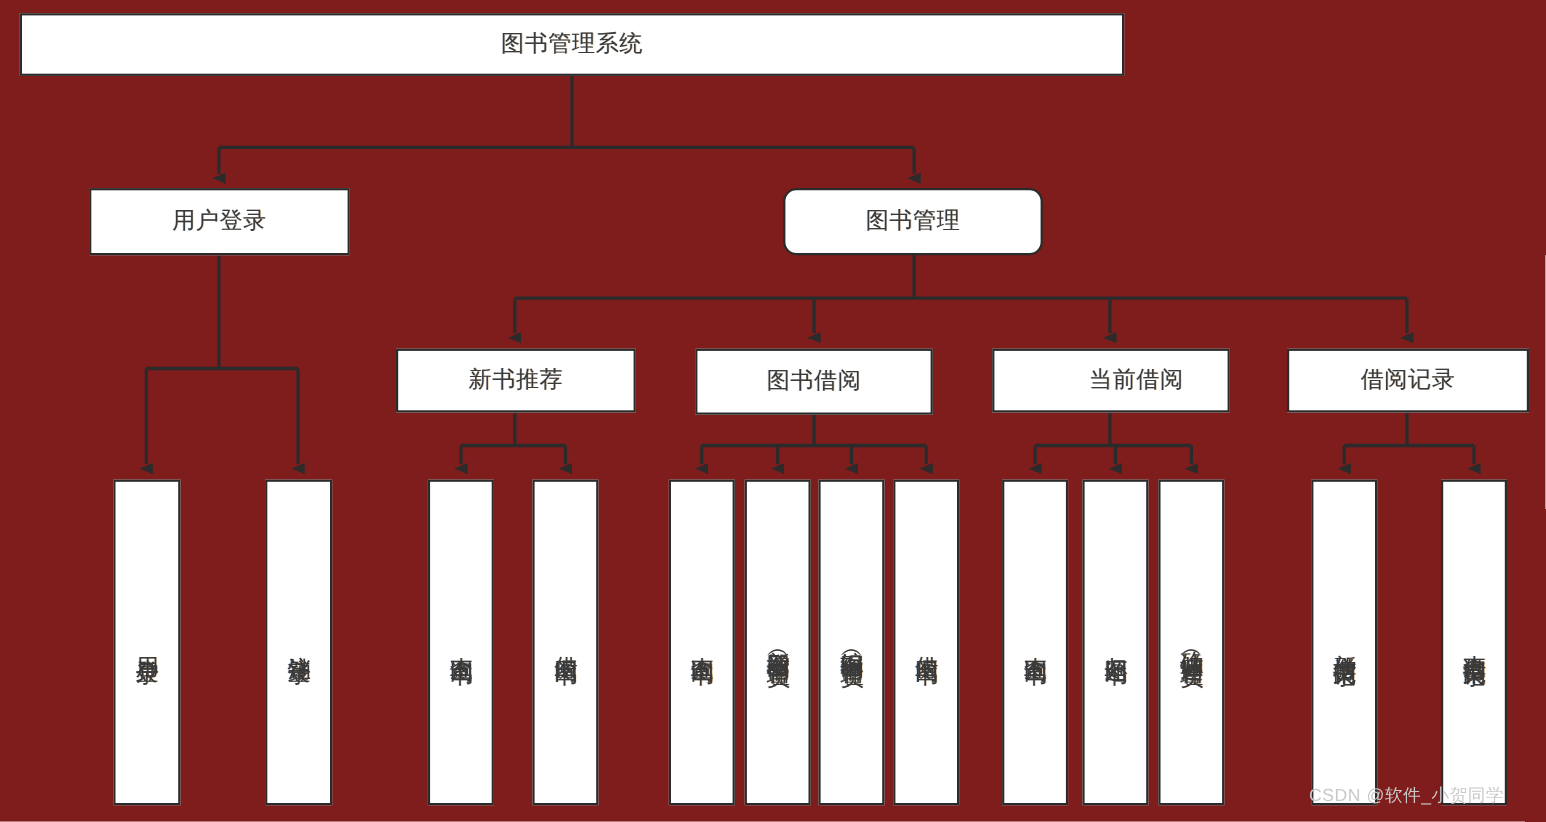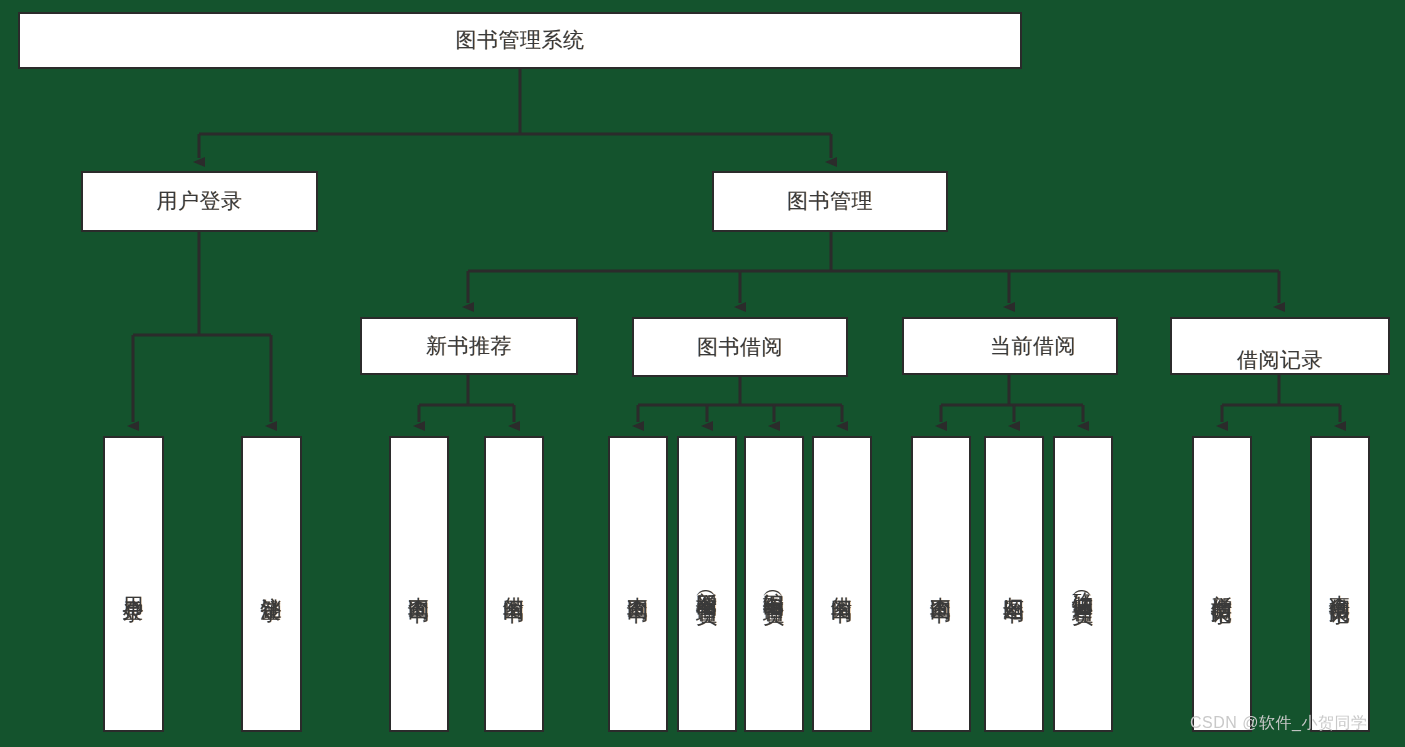--- a/index.html
+++ b/index.html
@@ -7,21 +7,21 @@
     padding: 0;
     background: #ffffff;
   }
   body {
     font-family: "Liberation Sans", "DejaVu Sans", sans-serif;
   }
   #canvas {
     position: relative;
     width: 1405px;
     height: 747px;
-    background: #14532d;
+    background: #7f1d1d;
     overflow: hidden;
   }
   .diagram-svg {
     position: absolute;
     left: 0;
     top: 0;
     width: 1405px;
     height: 747px;
   }
   .node-box {
@@ -126,34 +126,34 @@
     </g>
   </svg>
 
   <div class="node-box" id="node-root" style="left: 18px; top: 12px; width: 1004px; height: 57px;">
     <span class="node-label">图书管理系统</span>
   </div>
 
   <div class="node-box" id="node-l2-0" style="left: 81px; top: 171px; width: 237px; height: 61px;">
     <span class="node-label">用户登录</span>
   </div>
-  <div class="node-box" id="node-l2-1" style="left: 712px; top: 171px; width: 236px; height: 61px;">
+  <div class="node-box" id="node-l2-1" style="left: 712px; top: 171px; width: 236px; height: 61px; border-radius: 12px;">
     <span class="node-label">图书管理</span>
   </div>
 
   <div class="node-box" id="node-l3-0" style="left: 360px; top: 317px; width: 218px; height: 58px;">
     <span class="node-label">新书推荐</span>
   </div>
   <div class="node-box" id="node-l3-1" style="left: 632px; top: 317px; width: 216px; height: 60px;">
     <span class="node-label">图书借阅</span>
   </div>
   <div class="node-box" id="node-l3-2" style="left: 902px; top: 317px; width: 216px; height: 58px; padding-left: 46px;">
     <span class="node-label">当前借阅</span>
   </div>
-  <div class="node-box" id="node-l3-3" style="left: 1170px; top: 317px; width: 220px; height: 58px; align-items: flex-end;">
+  <div class="node-box" id="node-l3-3" style="left: 1170px; top: 317px; width: 220px; height: 58px;">
     <span class="node-label">借阅记录</span>
   </div>
 
   <div class="node-box vertical" id="node-leaf-0" style="left: 103px; top: 436px; width: 61px; height: 296px;">
     <span class="node-label">用户登录</span>
   </div>
   <div class="node-box vertical" id="node-leaf-1" style="left: 241px; top: 436px; width: 61px; height: 296px;">
     <span class="node-label">注销登录</span>
   </div>
   <div class="node-box vertical" id="node-leaf-2" style="left: 389px; top: 436px; width: 60px; height: 296px;">

